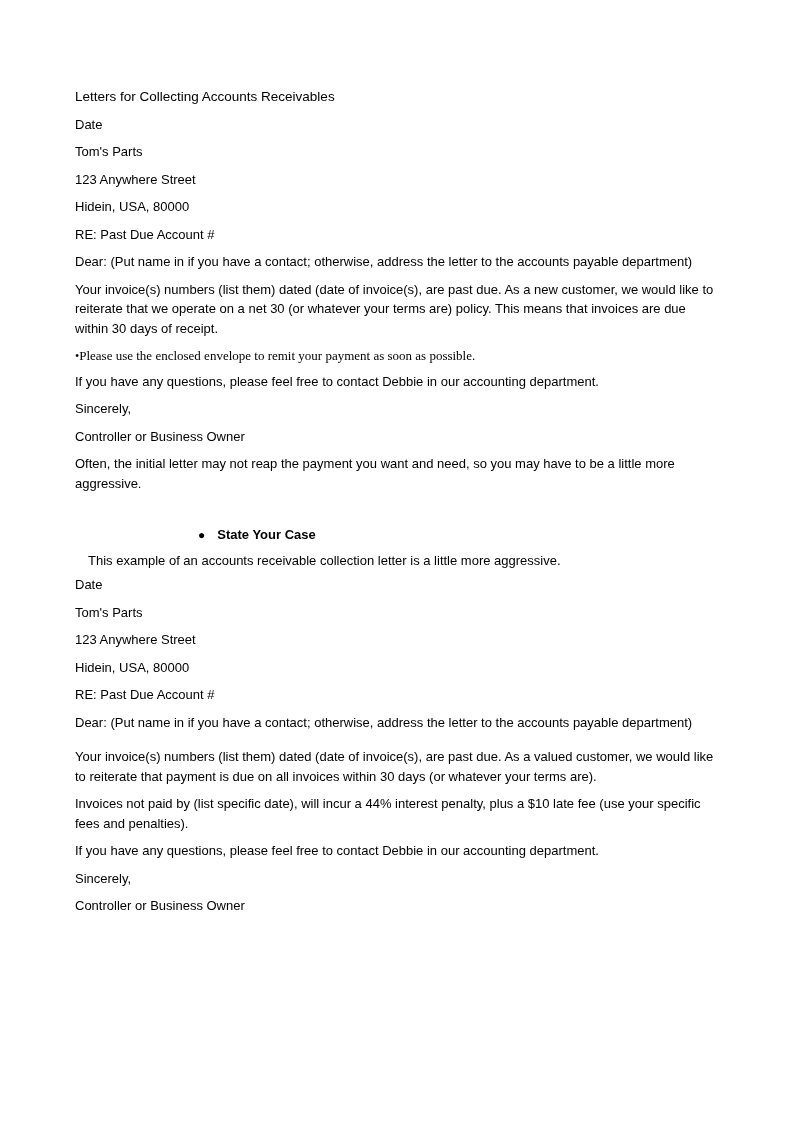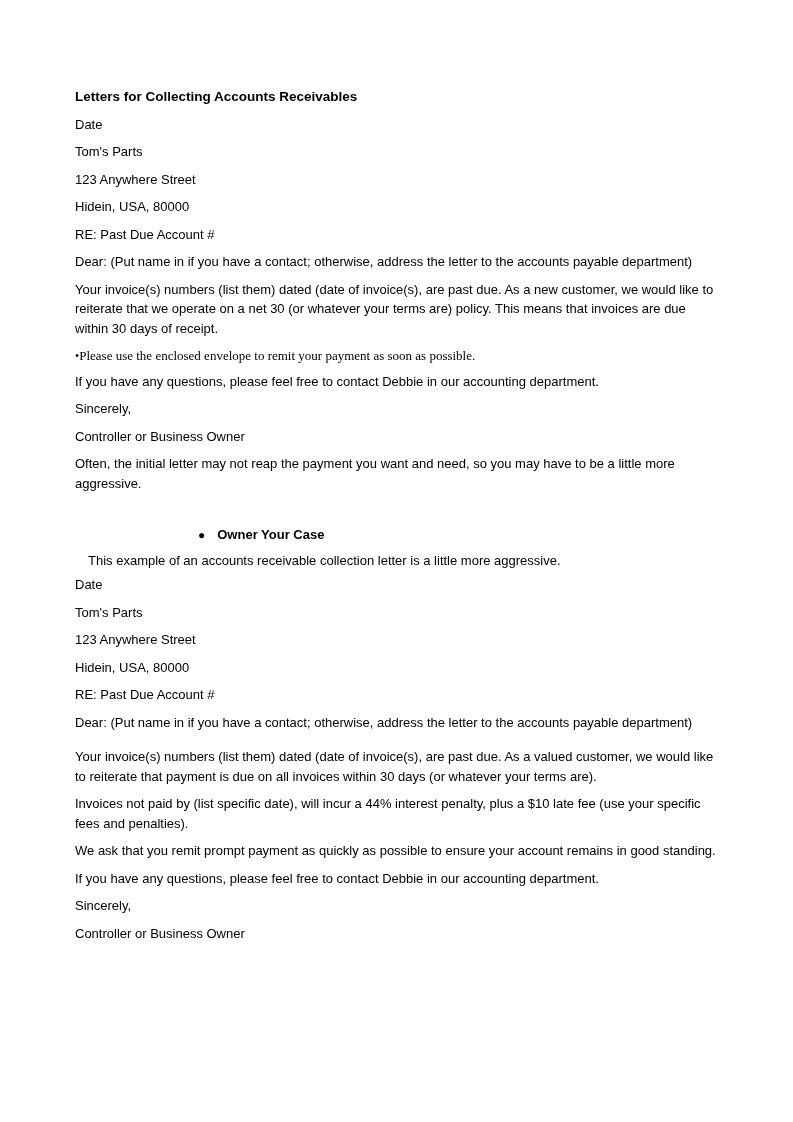--- a/index.html
+++ b/index.html
@@ -16,21 +16,21 @@
     overflow: hidden;
   }
   .page {
     width: 793px;
     height: 1122px;
     background: #ffffff;
     padding: 87px 72px 0 75px;
   }
   .doc p { margin: 0 0 8px 0; }
   .doc-title {
-    font-weight: bold;
+    font-weight: normal;
     font-size: 13.5px;
     margin: 0 0 8px 0;
   }
   .bullet-note { margin-top: 6px !important; margin-bottom: 5px !important; font-family: Liberation Serif, serif; }
   .bullet-note .inline-bullet { font-size: 12px; }
   .section-heading {
     font-weight: bold;
     padding-left: 123px;
     margin-top: 32px !important;
     margin-bottom: 5px !important;
@@ -63,32 +63,31 @@
     <p>Your invoice(s) numbers (list them) dated (date of invoice(s), are past due. As a new customer, we would like to reiterate that we operate on a net 30 (or whatever your terms are) policy. This means that invoices are due within 30 days of receipt.</p>
 
     <p class="bullet-note"><span class="inline-bullet">•</span><span>Please use the enclosed envelope to remit your payment as soon as possible.</span></p>
 
     <p>If you have any questions, please feel free to contact Debbie in our accounting department.</p>
     <p>Sincerely,</p>
     <p>Controller or Business Owner</p>
 
     <p>Often, the initial letter may not reap the payment you want and need, so you may have to be a little more aggressive.</p>
 
-    <p class="section-heading"><span class="bullet-glyph">●</span><span>Owner Your Case</span></p>
+    <p class="section-heading"><span class="bullet-glyph">●</span><span>State Your Case</span></p>
 
     <p class="section-intro">This example of an accounts receivable collection letter is a little more aggressive.</p>
 
     <p>Date</p>
     <p>Tom's Parts</p>
     <p>123 Anywhere Street</p>
     <p>Hidein, USA, 80000</p>
     <p>RE: Past Due Account #</p>
     <p>Dear: (Put name in if you have a contact; otherwise, address the letter to the accounts payable department)</p>
 
     <p class="gap-before">Your invoice(s) numbers (list them) dated (date of invoice(s), are past due. As a valued customer, we would like to reiterate that payment is due on all invoices within 30 days (or whatever your terms are).</p>
     <p>Invoices not paid by (list specific date), will incur a 44% interest penalty, plus a $10 late fee (use your specific fees and penalties).</p>
-    <p>We ask that you remit prompt payment as quickly as possible to ensure your account remains in good standing.</p>
     <p>If you have any questions, please feel free to contact Debbie in our accounting department.</p>
     <p>Sincerely,</p>
     <p>Controller or Business Owner</p>
 
   </div>
 </div>
 
 </body></html>

